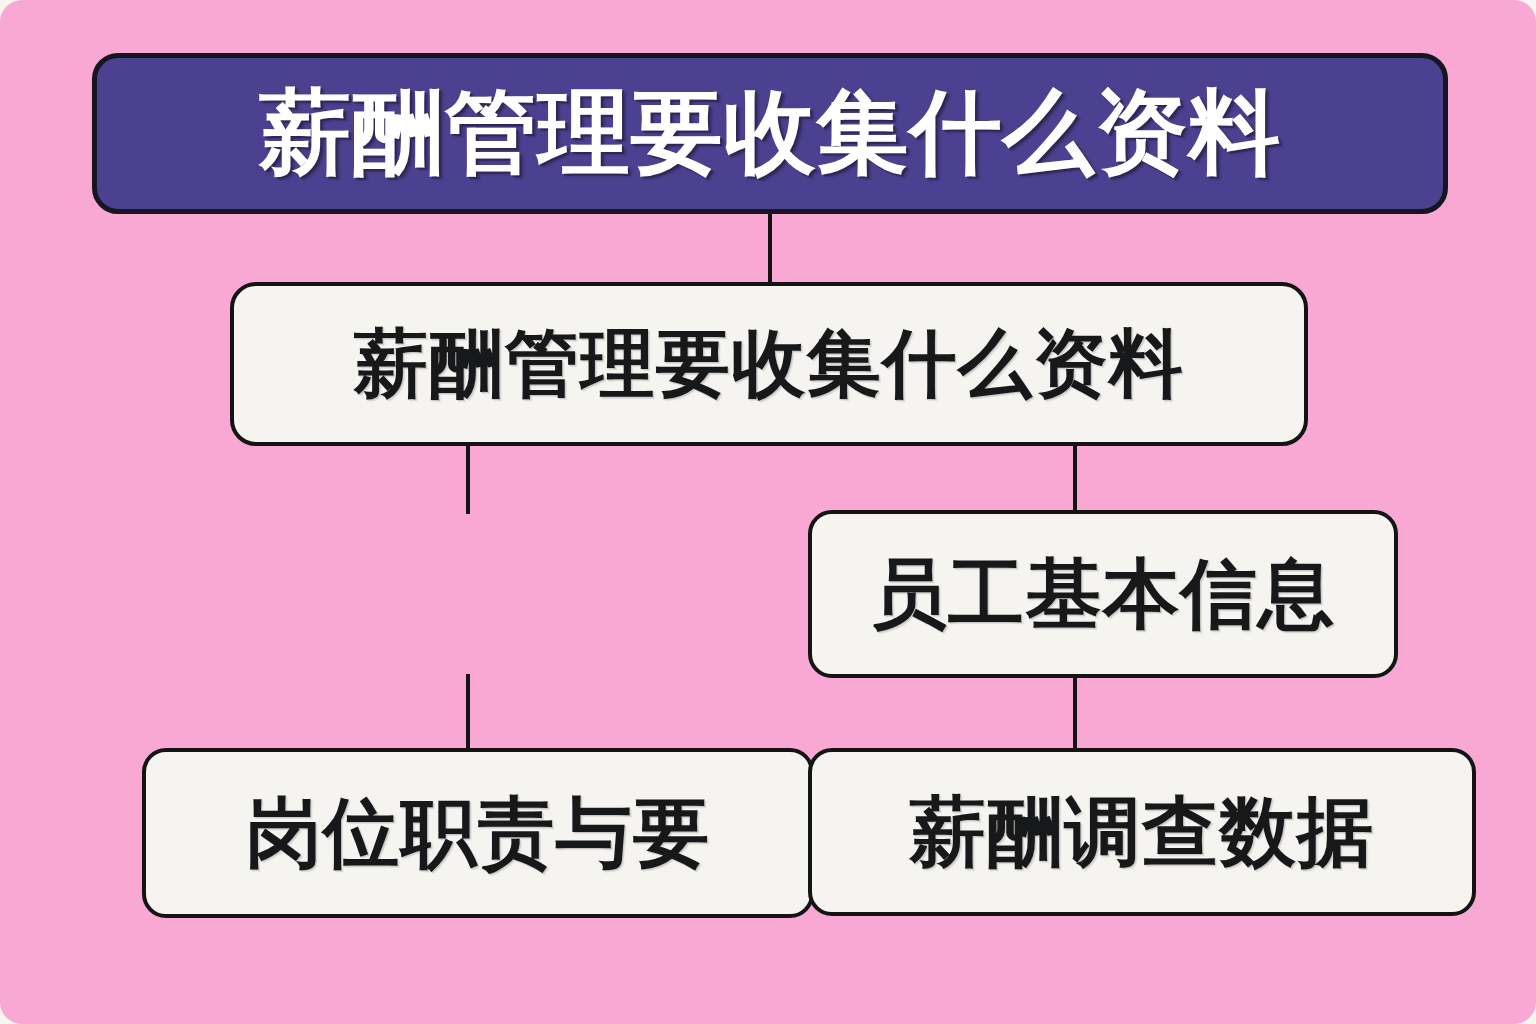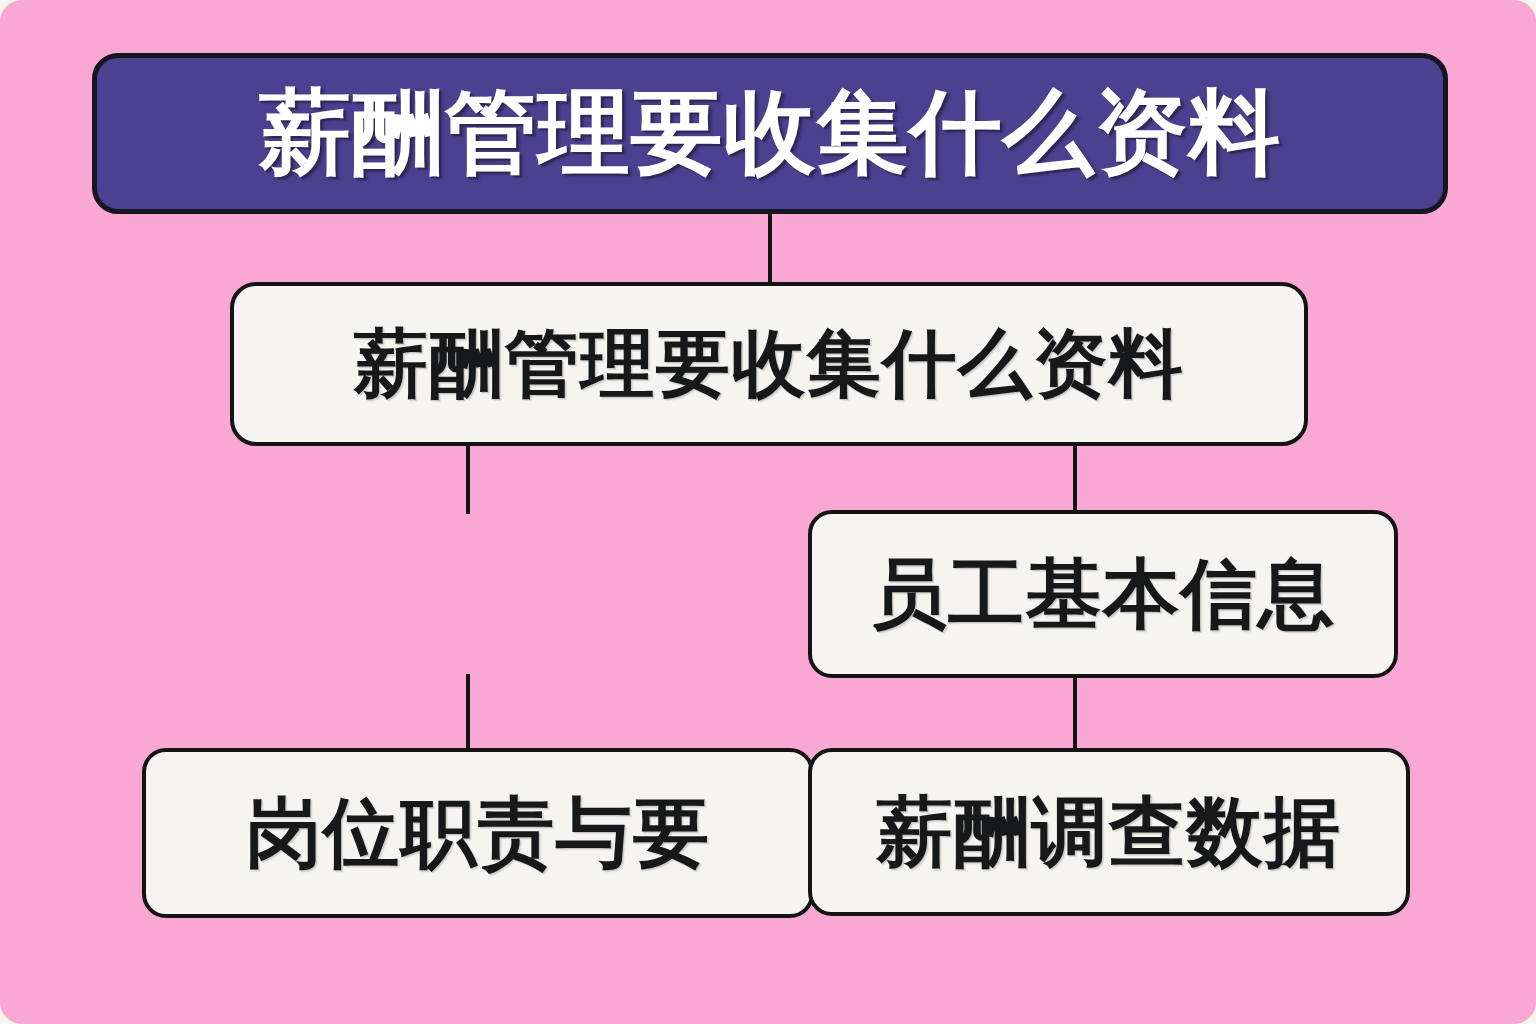--- a/index.html
+++ b/index.html
@@ -91,21 +91,21 @@
   
   #node-bot-left {
     left: 142px;
     top: 748px;
     width: 672px;
     height: 170px;
   }
   #node-bot-right {
     left: 808px;
     top: 748px;
-    width: 602px;
+    width: 668px;
     height: 168px;
   }
   #node-mid-left .label,
   #node-mid-right .label,
   #node-bot-left .label,
   #node-bot-right .label {
     font-size: 76px;
   }
 
   

